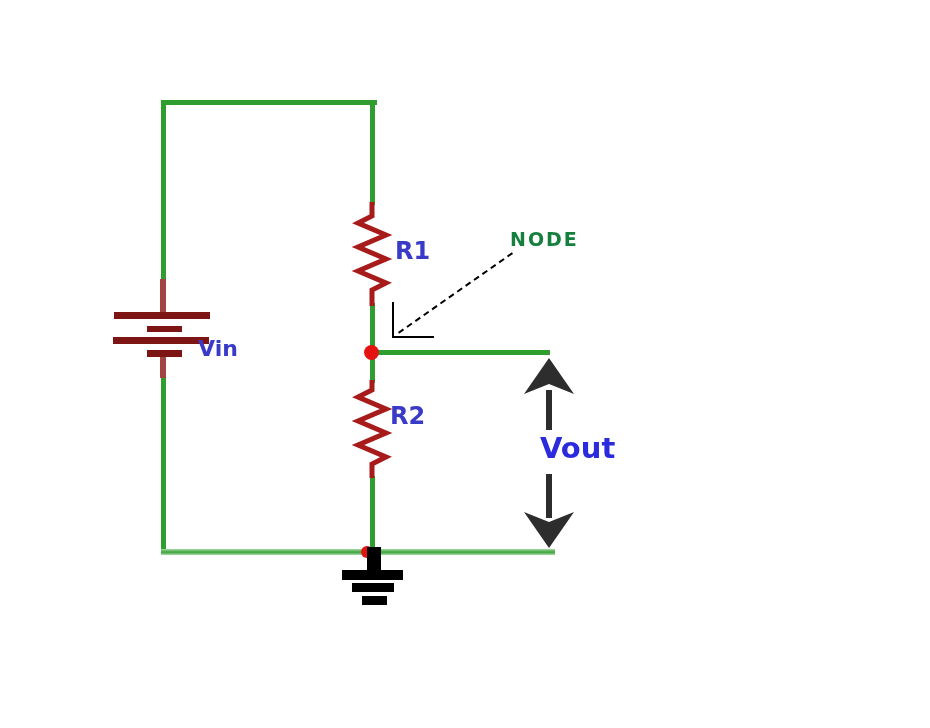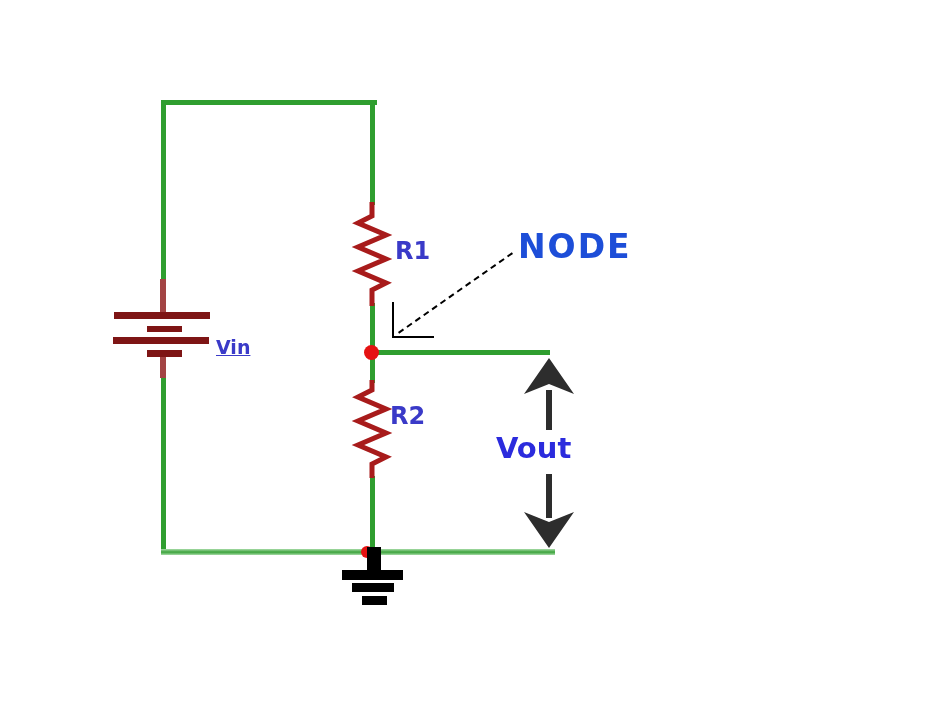--- a/index.html
+++ b/index.html
@@ -45,27 +45,26 @@
     white-space: nowrap;
   }
   .lbl-vout {
     color: #2b2bdd;
     font-weight: bold;
     font-size: 29px;
     line-height: 1;
     white-space: nowrap;
   }
   .lbl-node {
-    color: #1d4ed8;
+    color: #15803d;
     font-weight: bold;
-    font-size: 33px;
+    font-size: 19px;
     letter-spacing: 2px;
     line-height: 1;
     white-space: nowrap;
-    margin-left: 8px;
   }
 
   
   .leader {
     width: 139px;
     height: 0;
     border-top: 2px dashed #000000;
     transform: rotate(-35deg);
     transform-origin: 0 0;
   }
@@ -105,30 +104,30 @@
     <path d="M22,2 V12 L8,19 L36,31 L8,43 L36,55 L8,67 L36,79 L22,86 V100" fill="none" stroke="#a81b1b" stroke-width="5" stroke-linejoin="miter"></path>
   </svg>
 
   <div class="abs dot" style="left:364px; top:345px; width:15px; height:15px;"></div>
 
   <div class="abs marker-line" style="left:392px; top:302px; width:2px; height:36px;"></div>
   <div class="abs marker-line" style="left:392px; top:336px; width:42px; height:2px;"></div>
   <div class="abs leader" style="left:398px; top:332px;"></div>
   <div class="abs lbl-node" style="left:510px; top:230px;">NODE</div>
 
-  <div class="abs lbl-blue" style="left:216px; top:338px; font-size:19px;text-decoration:underline;">Vin</div>
+  <div class="abs lbl-blue" style="left:198px; top:338px; font-size:22px;">Vin</div>
   <div class="abs lbl-blue" style="left:395px; top:239px;text-align:right;">R1</div>
   <div class="abs lbl-blue" style="left:390px; top:404px;">R2</div>
 
   <svg class="abs" style="left:524px; top:358px;" width="50" height="36" viewBox="0 0 50 36">
     <polygon points="25,0 50,36 25,26 0,36" fill="#2d2d2d"></polygon>
   </svg>
   <div class="abs shaft" style="left:546px; top:390px; width:6px; height:40px;"></div>
 
-  <div class="abs lbl-vout" style="left:496px; top:434px;">Vout</div>
+  <div class="abs lbl-vout" style="left:540px; top:434px;">Vout</div>
 
   <div class="abs shaft" style="left:546px; top:474px; width:6px; height:44px;"></div>
   <svg class="abs" style="left:524px; top:512px;" width="50" height="36" viewBox="0 0 50 36">
     <polygon points="25,36 0,0 25,10 50,0" fill="#2d2d2d"></polygon>
   </svg>
 
   <div class="abs dot" style="left:361px; top:546px; width:12px; height:12px;"></div>
   <div class="abs" style="left:342px; top:547px; width:61px; height:60px;">
     <div class="abs gnd" style="left:25px; top:0;    width:14px; height:25px;"></div>
     <div class="abs gnd" style="left:0;    top:23px; width:61px; height:10px;"></div>

